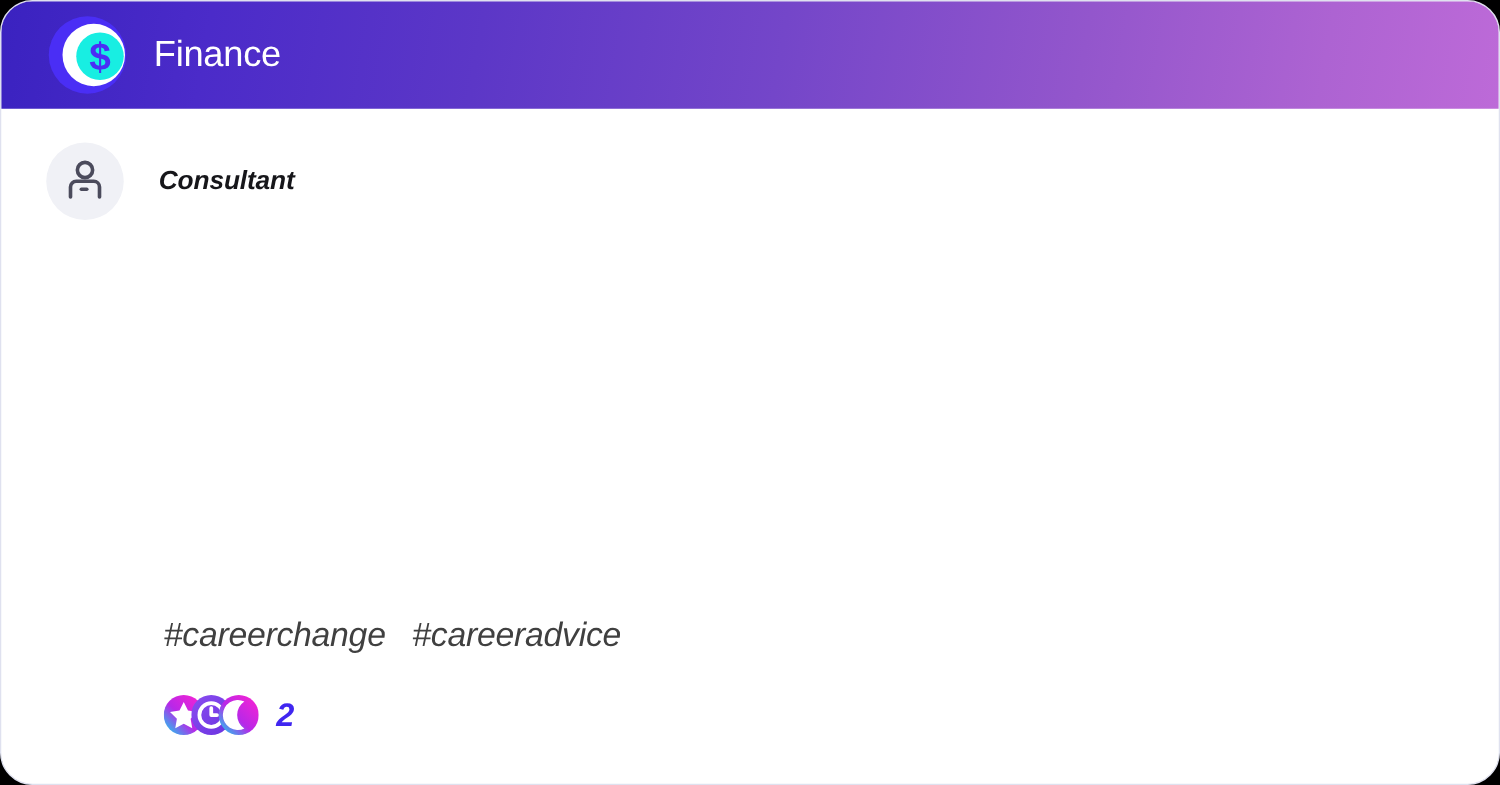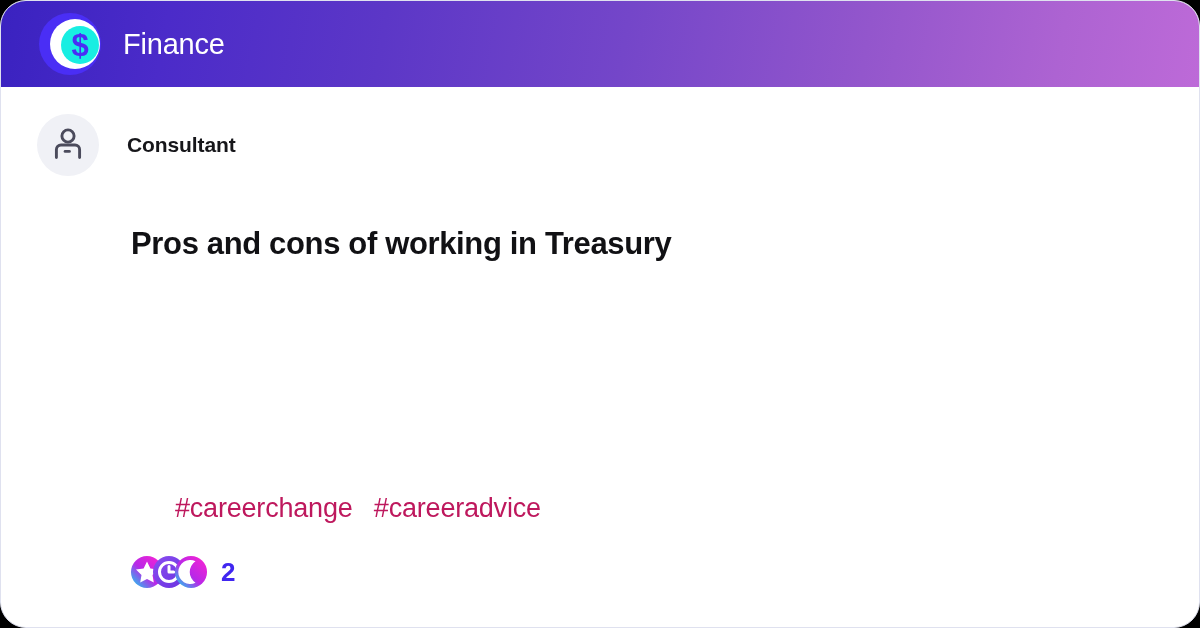--- a/index.html
+++ b/index.html
@@ -65,20 +65,21 @@
     letter-spacing: -0.2px;
     white-space: nowrap;
   }
 
   
   .body {
     position: relative;
     flex: 1 1 auto;
     padding: 26px 36px 0 36px;
     box-sizing: border-box;
+    font-style: italic;
   }
 
   .author-row {
     display: flex;
     align-items: center;
     height: 64px;
   }
   .avatar {
     width: 62px;
     height: 62px;
@@ -106,24 +107,23 @@
     letter-spacing: -0.35px;
     line-height: 1.25;
     max-width: 1000px;
   }
 
   .hashtags {
     position: absolute;
     left: 130px;
     top: 406px;
     font-size: 27px;
-    color: #be185d;
+    color: #404040;
     letter-spacing: -0.2px;
     white-space: nowrap;
-    margin-left: 44px;
   }
   .hashtags .tag { display: inline-block; }
   .hashtags .tag + .tag { margin-left: 14px; }
 
   
   .footer {
     position: absolute;
     left: 0;
     right: 0;
     bottom: 0;
@@ -208,21 +208,20 @@
           <svg width="34" height="34" viewBox="0 0 34 34" aria-hidden="true">
             <circle cx="17" cy="10" r="6.1" fill="none" stroke="#4b4b5c" stroke-width="2.9"></circle>
             <path d="M5.4 31.5 V23.6 a4.6 4.6 0 0 1 4.6-4.6 h14 a4.6 4.6 0 0 1 4.6 4.6 v7.9" fill="none" stroke="#4b4b5c" stroke-width="2.9" stroke-linecap="round"></path>
             <line x1="14.1" y1="25.4" x2="18.4" y2="25.4" stroke="#4b4b5c" stroke-width="2.9" stroke-linecap="round"></line>
           </svg>
         </span>
       </span>
       <span class="author-name">Consultant</span>
     </div>
 
-    <div class="post-title">Pros and cons of working in Treasury</div>
 
     <div class="hashtags">
       <span class="tag">#careerchange</span>
       <span class="tag">#careeradvice</span>
     </div>
 
     <div class="footer">
 
       <div class="reactions">
         <span class="badges">

